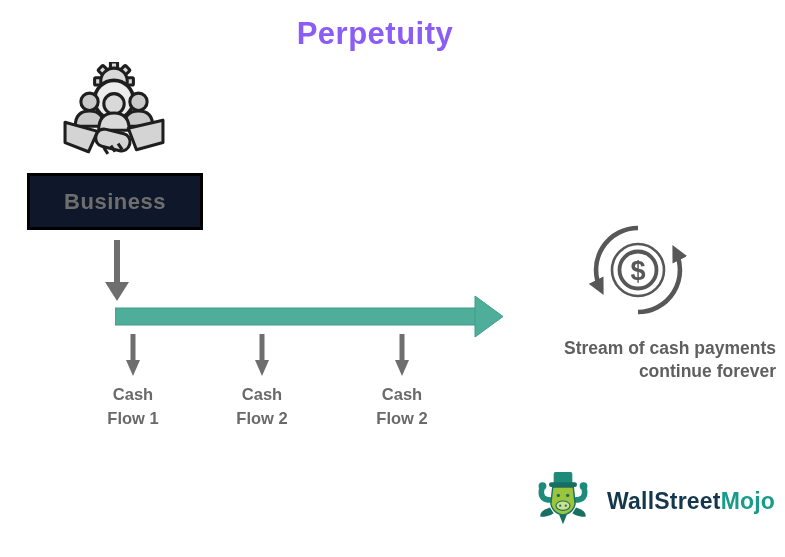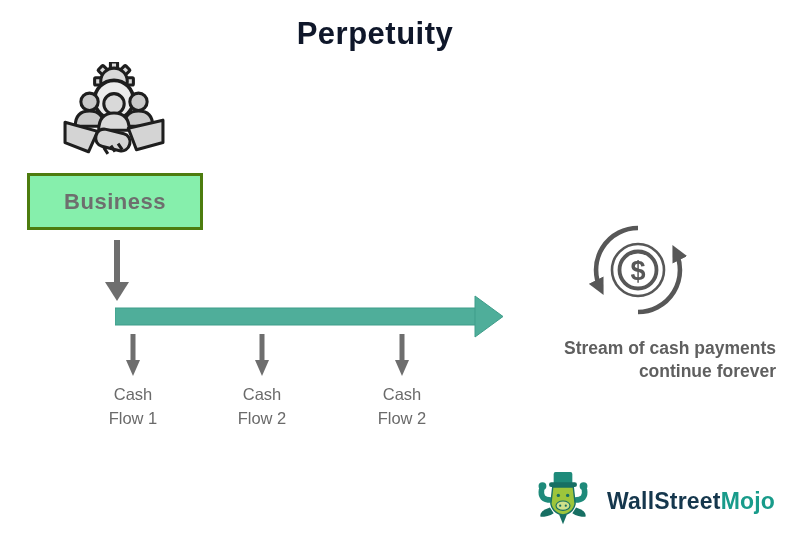--- a/index.html
+++ b/index.html
@@ -2,33 +2,33 @@
 <html><head>
 <meta charset="utf-8">
 <style>
   html,body{margin:0;padding:0;background:#fff;}
   .stage{
     position:relative;width:785px;height:557px;background:#ffffff;
     font-family:"Liberation Sans", sans-serif;overflow:hidden;
   }
   .title{
     position:absolute;left:230px;top:16px;width:290px;text-align:center;
-    font-size:31px;font-weight:bold;color:#0f172a;letter-spacing:0.5px;
+    font-size:31px;font-weight:bold;color:#8b5cf6;letter-spacing:0.5px;
   }
   .business-icon{position:absolute;left:63px;top:62px;width:102px;height:102px;}
   .business-box{
     position:absolute;left:27px;top:173px;width:176px;height:57px;
-    border:3px solid #4d7c0f;box-sizing:border-box;
+    border:3px solid #000000;box-sizing:border-box;
     display:flex;align-items:center;justify-content:center;
-    font-size:22px;font-weight:bold;color:#6E6E6E;letter-spacing:0.5px;background:#86efac;
+    font-size:22px;font-weight:bold;color:#6E6E6E;letter-spacing:0.5px;background:#0f172a;
   }
   .arrow-svg{position:absolute;}
   .cashflow-label{
     position:absolute;top:383px;width:120px;text-align:center;
-    font-size:16.5px;font-weight:normal;color:#6A6A6A;
+    font-size:16.5px;font-weight:bold;color:#6A6A6A;
     white-space:pre-line;line-height:1.45;
   }
   .dollar-icon{position:absolute;left:588px;top:222px;width:100px;height:100px;}
   .stream-text{
     position:absolute;left:514px;top:337px;width:262px;text-align:right;
     font-size:17.5px;font-weight:bold;color:#5F5F5F;
     white-space:pre-line;line-height:1.3;
   }
   .logo{position:absolute;left:535px;top:470px;display:flex;align-items:center;}
   .logo-mascot{width:56px;height:62px;flex:0 0 auto;}

